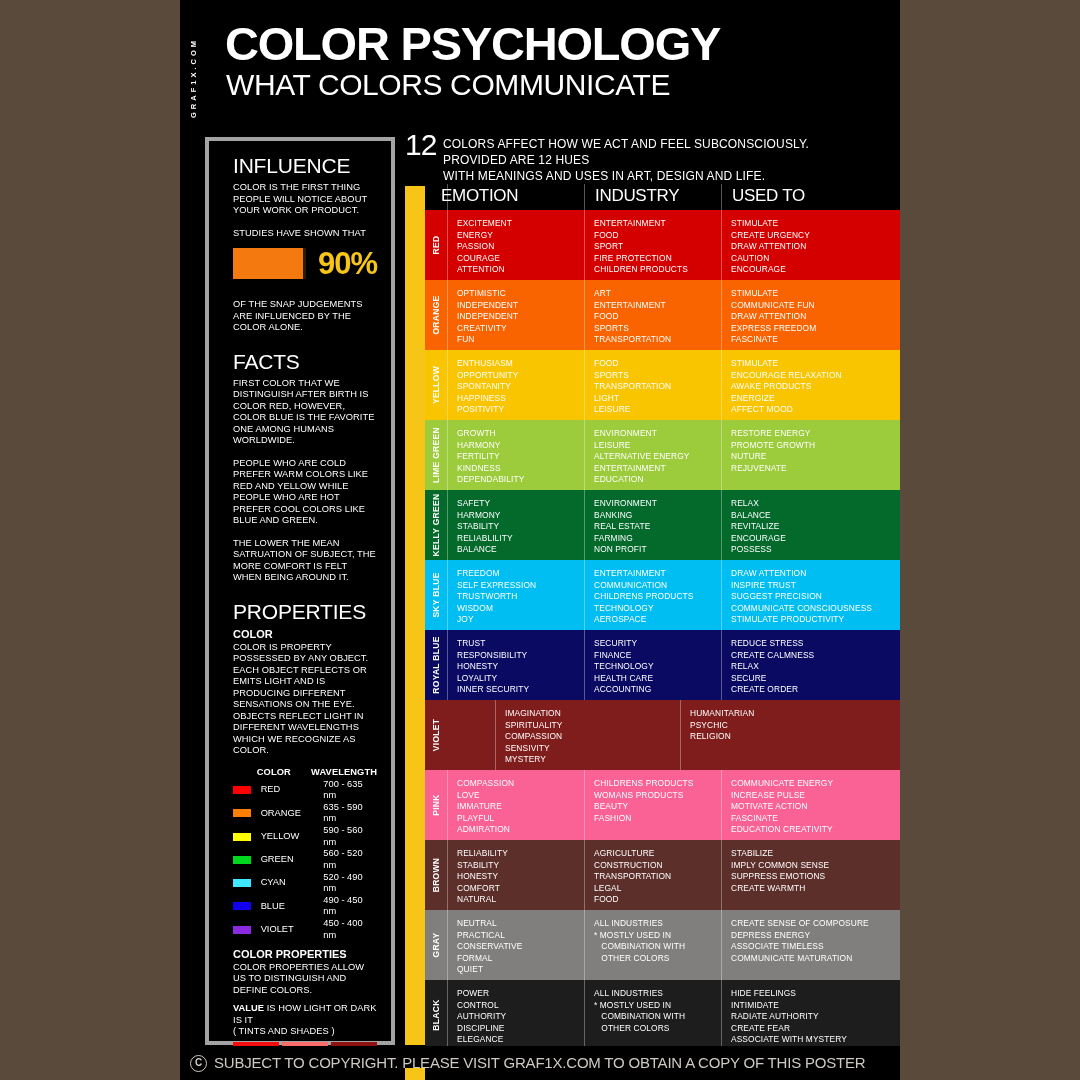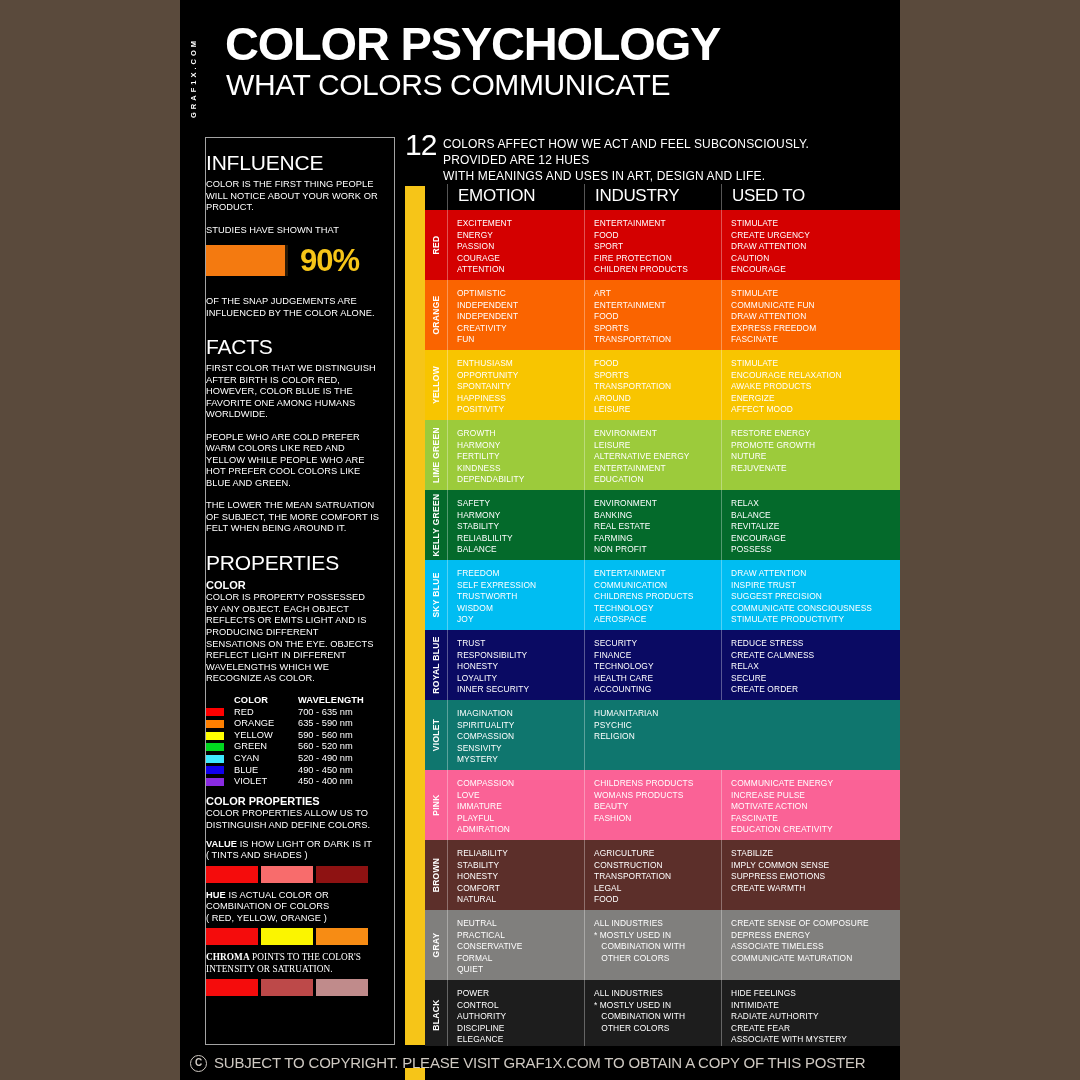--- a/index.html
+++ b/index.html
@@ -23,23 +23,23 @@
     position:absolute;left:45px;top:20px;
     font-size:47px;font-weight:bold;color:#fff;letter-spacing:-1.2px;line-height:1;
   }
   .subtitle{
     position:absolute;left:46px;top:70px;
     font-size:30px;color:#fff;letter-spacing:-0.4px;line-height:1;font-weight:normal;
   }
   
   #leftcol{
     position:absolute;left:25px;top:137px;width:190px;height:908px;
-    border:1px solid #a3a3a3;
+    border:4px solid #a3a3a3;
     box-sizing:border-box;
-    padding:14px 14px 0 0;
+    padding:14px 14px 0 24px;
     color:#fff;
   }
   .h1s{font-size:21px;font-weight:normal;letter-spacing:-0.2px;margin:0 0 6px 0;line-height:1;}
   .h2s{font-size:11px;font-weight:bold;letter-spacing:0px;margin:0 0 1px 0;line-height:1.15;}
   .body{font-size:9.3px;line-height:1.24;letter-spacing:0.05px;margin:0;}
   .gap{height:11px;}
   .gap-s{height:7px;}
   .gap-l{height:17px;}
 
   .pctrow{display:flex;align-items:center;height:34px;margin:7px 0 19px 0;}
@@ -218,21 +218,21 @@
           </div>
         </div>
       </div>
   </div>
 
   <div id="ybar"></div>
 
   <div id="table">
     <div class="thead">
       <div class="sep" style="left:22px;"></div>
-      <span style="left:33px;">EMOTION</span>
+      <span style="left:16px;">EMOTION</span>
       <div class="sep" style="left:159px;"></div>
       <span style="left:170px;">INDUSTRY</span>
       <div class="sep" style="left:296px;"></div>
       <span style="left:307px;">USED TO</span>
     </div>
     <div id="table-rows">
         <div class="trow" style="background: rgb(212, 0, 0); color: rgb(255, 255, 255);">
           <div class="tlabel">
             <span>RED</span>
           </div>
@@ -315,21 +315,21 @@
               <li>HAPPINESS</li>
               <li>POSITIVITY</li>
             </ul>
           </div>
           <div class="cell c-industry">
             <div class="vsep"></div>
             <ul>
               <li>FOOD</li>
               <li>SPORTS</li>
               <li>TRANSPORTATION</li>
-              <li>AROUND</li>
+              <li>LIGHT</li>
               <li>LEISURE</li>
             </ul>
           </div>
           <div class="cell c-used">
             <div class="vsep"></div>
             <ul>
               <li>STIMULATE</li>
               <li>ENCOURAGE RELAXATION</li>
               <li>AWAKE PRODUCTS</li>
               <li>ENERGIZE</li>
@@ -469,21 +469,21 @@
             <div class="vsep"></div>
             <ul>
               <li>REDUCE STRESS</li>
               <li>CREATE CALMNESS</li>
               <li>RELAX</li>
               <li>SECURE</li>
               <li>CREATE ORDER</li>
             </ul>
           </div>
         </div>
-        <div class="trow" style="background: #0f766e; color: rgb(255, 255, 255);">
+        <div class="trow" style="background: #7f1d1d; color: rgb(255, 255, 255); gap: 48px;">
           <div class="tlabel">
             <span>VIOLET</span>
           </div>
           <div class="cell c-emotion">
             <div class="vsep"></div>
             <ul>
               <li>IMAGINATION</li>
               <li>SPIRITUALITY</li>
               <li>COMPASSION</li>
               <li>SENSIVITY</li>

